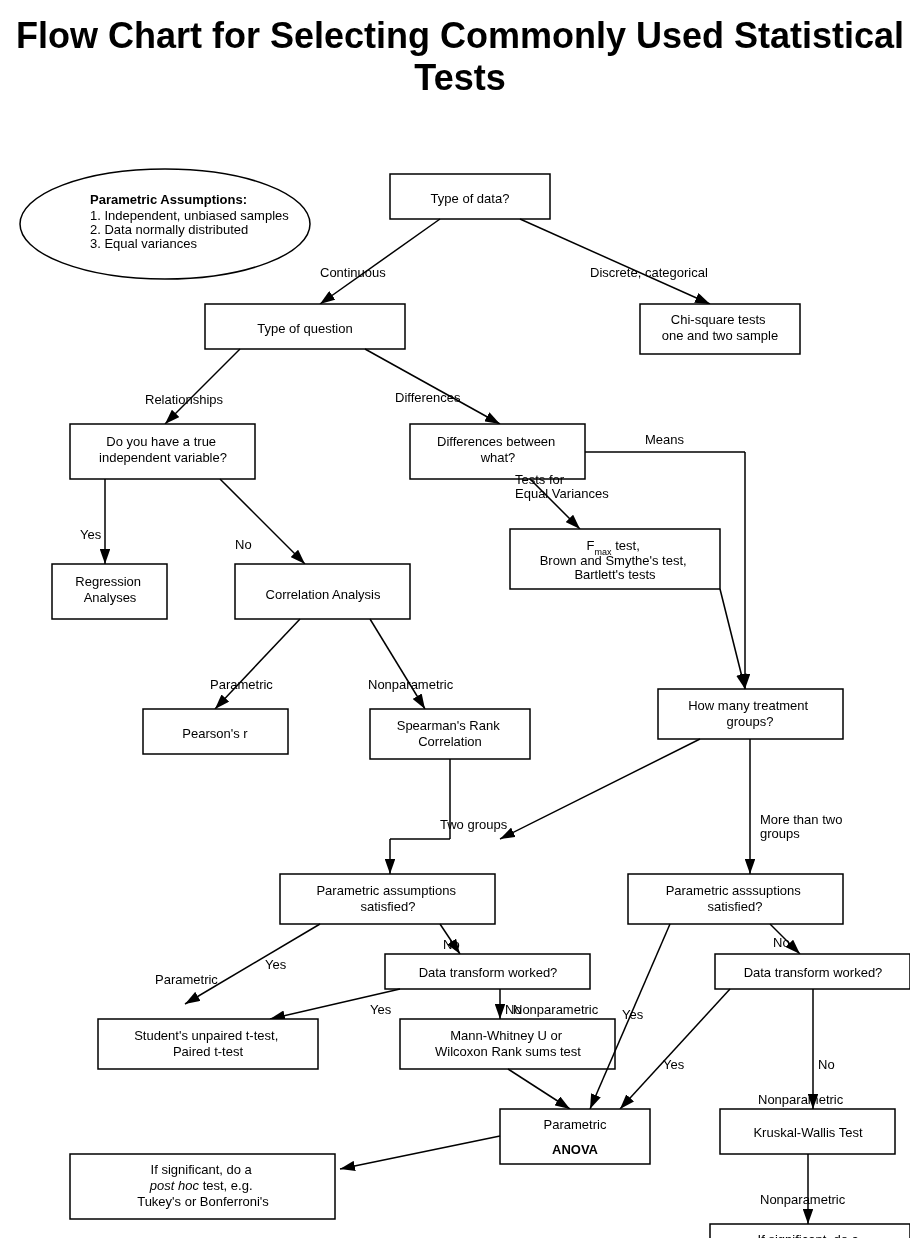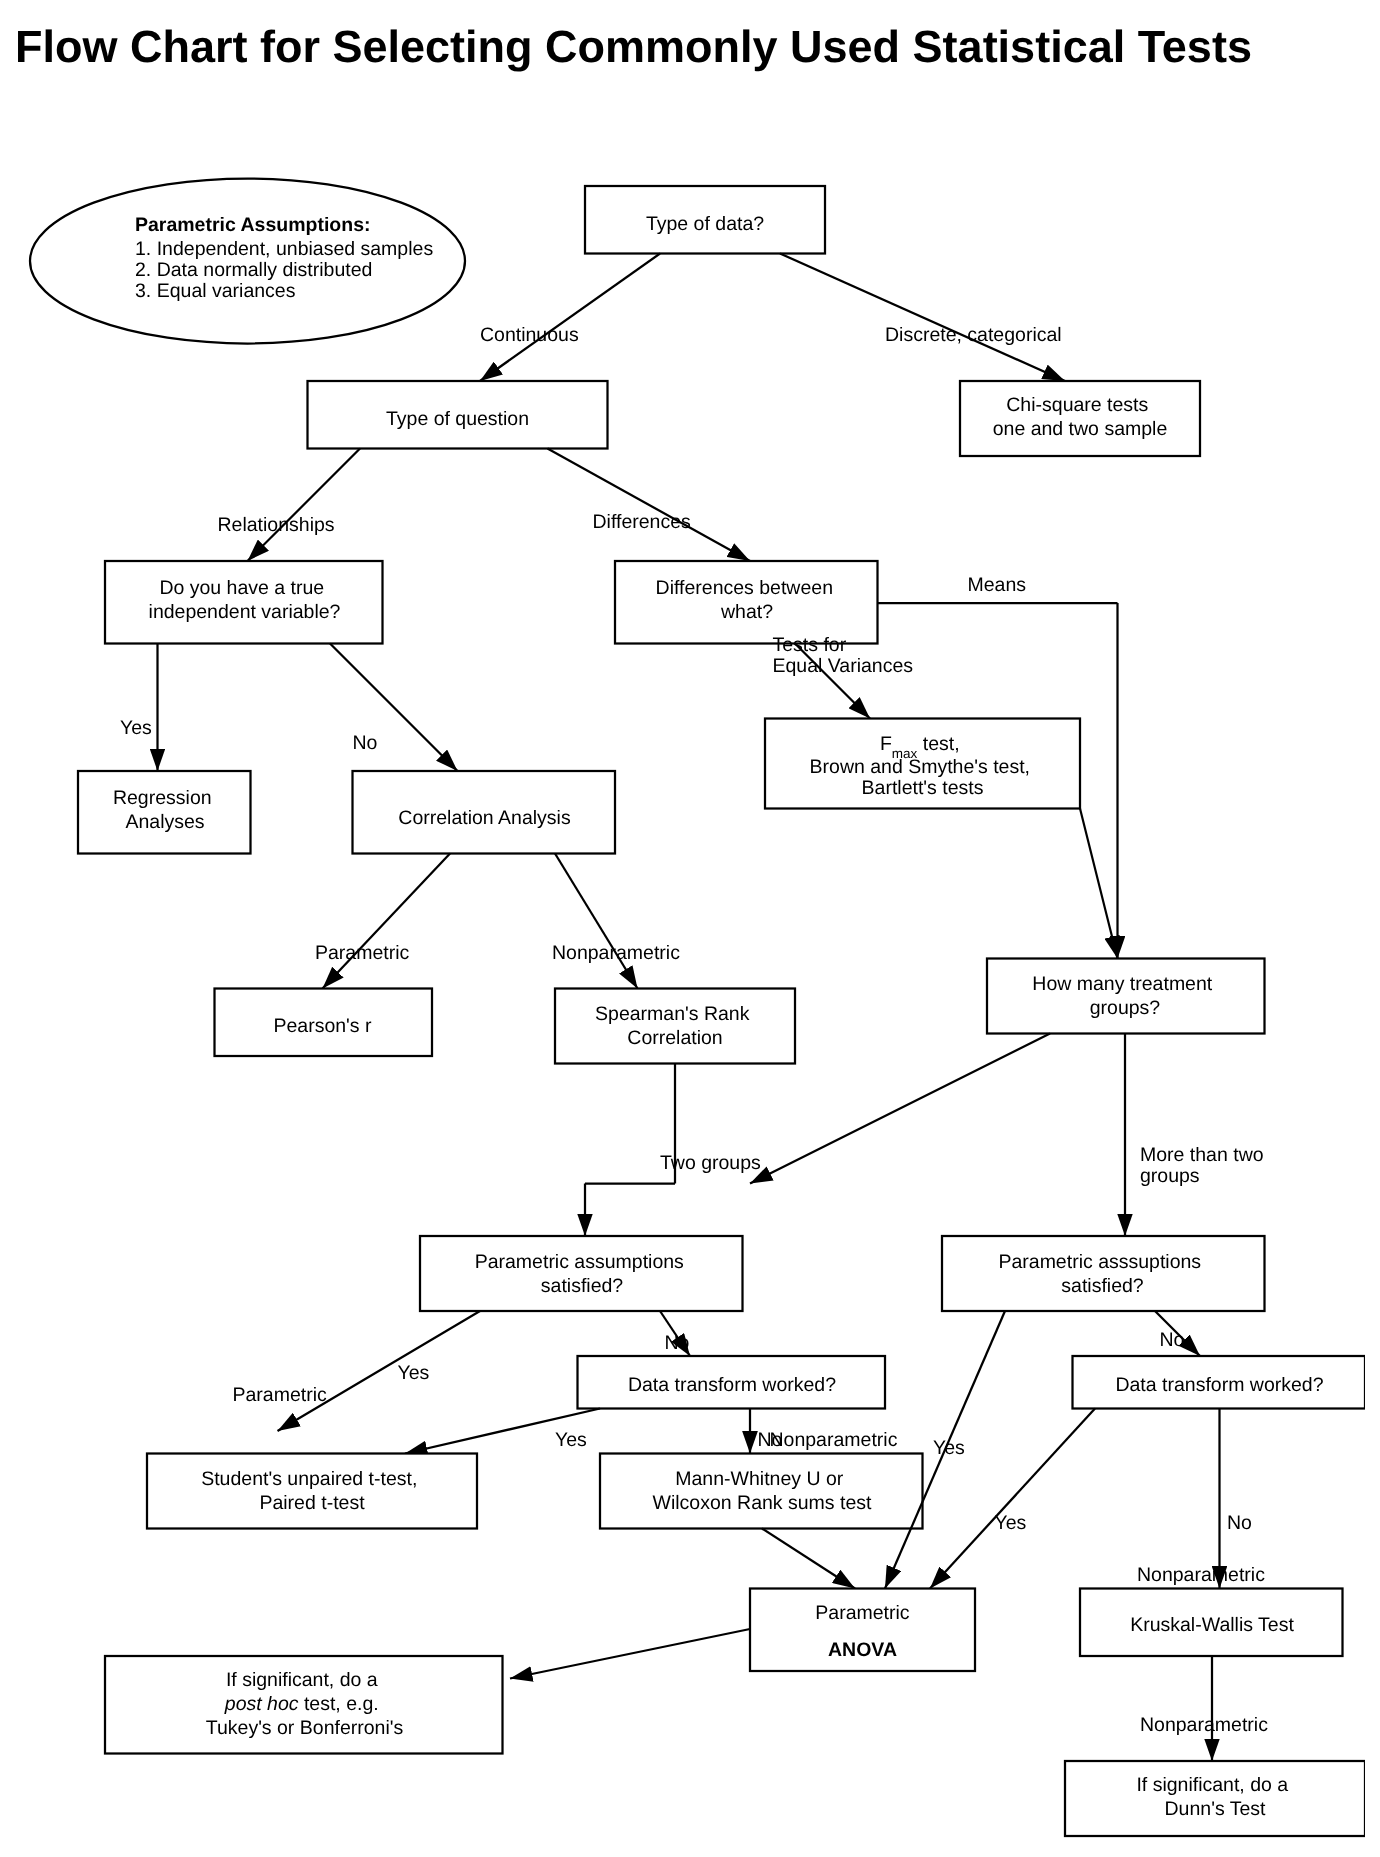--- a/index.html
+++ b/index.html
@@ -11,21 +11,22 @@
       position: relative;
       overflow-x: hidden;
     }
     .page {
       width: 920px;
       min-height: 1238px;
       position: relative;
       padding: 10px;
     }
     h1 {
-      font-size: 30px;
+      text-align: center;
+      font-size: 36px;
       font-weight: bold;
       margin-bottom: 10px;
       padding-top: 5px;
     }
     
     .flowchart-container {
       width: 900px;
       margin: 0 auto;
       position: relative;
     }

